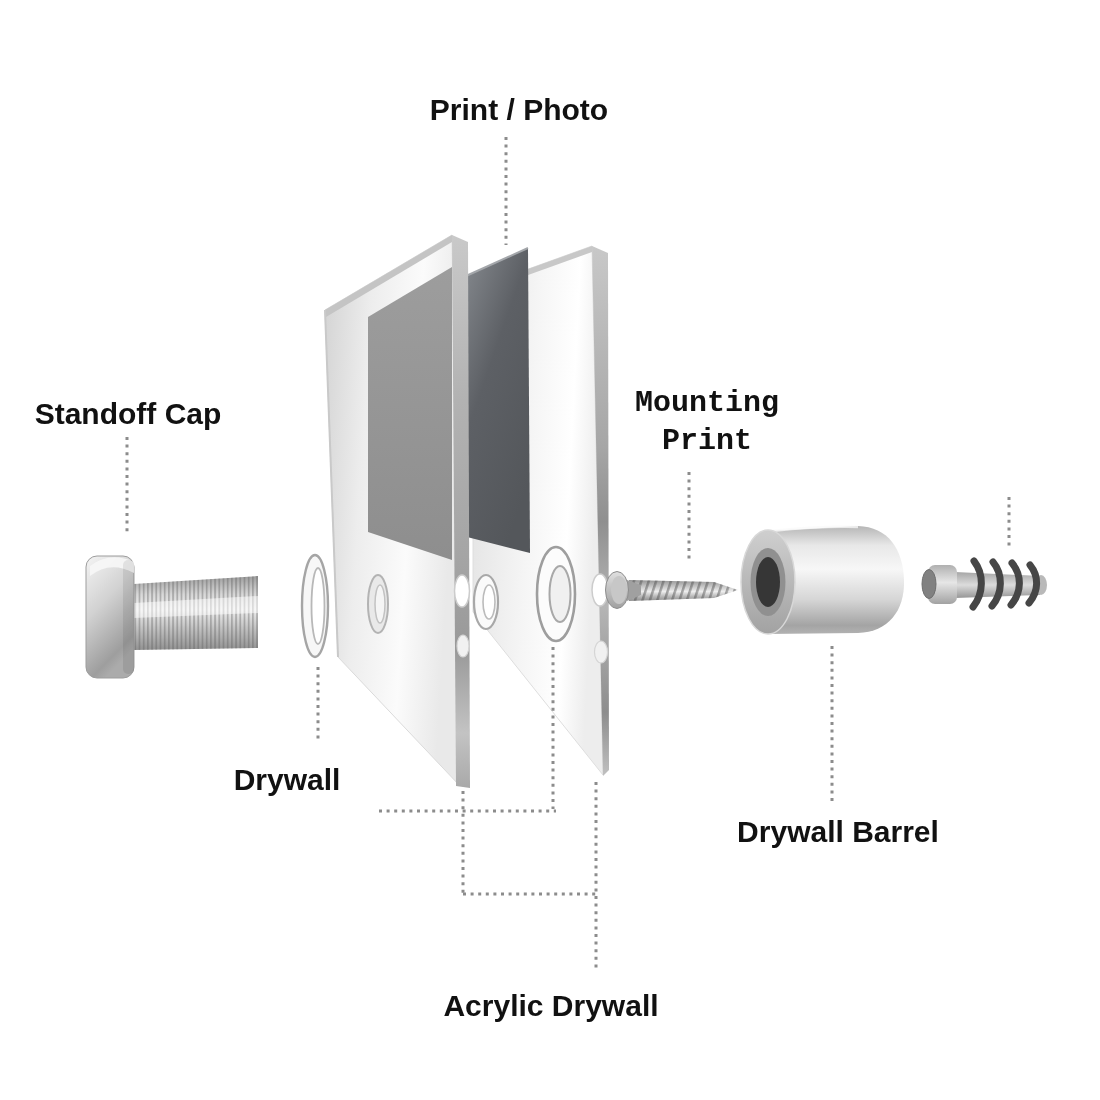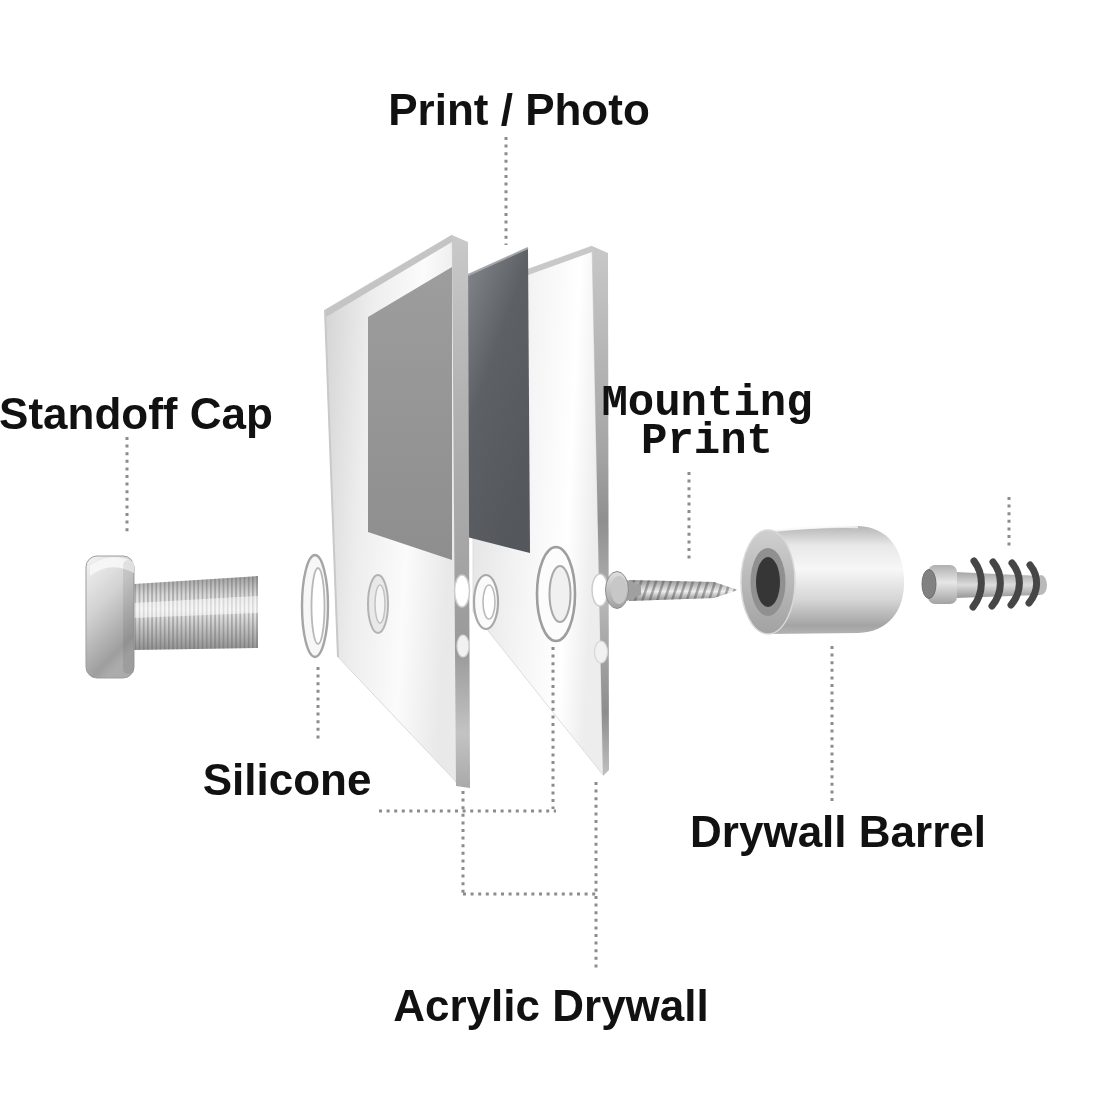--- a/index.html
+++ b/index.html
@@ -3,21 +3,21 @@
 <meta charset="utf-8">
 <style>
   html,body{margin:0;padding:0;background:#fff;}
   #stage{
     position:relative;width:1100px;height:1100px;background:#fff;overflow:hidden;
     font-family:"Liberation Sans","DejaVu Sans",sans-serif;
   }
   #art{position:absolute;left:0;top:0;}
   .lbl{
     position:absolute;transform:translateX(-50%);
-    font-weight:bold;font-size:44px;line-height:38px;color:#111;
+    font-weight:bold;font-size:30px;line-height:38px;color:#111;
     text-align:center;white-space:nowrap;letter-spacing:0px;
   }
   .lbl span{display:block;}
 </style>
 </head>
 <body>
 
 <div id="stage">
 
   <svg id="art" width="1100" height="1100" viewBox="0 0 1100 1100">
@@ -199,29 +199,29 @@
       <line x1="553" y1="647" x2="553" y2="809"></line>
       <line x1="379" y1="811" x2="556" y2="811"></line>
       <line x1="463" y1="791" x2="463" y2="895"></line>
       <line x1="463" y1="894" x2="596" y2="894"></line>
       <line x1="596" y1="782" x2="596" y2="970"></line>
     </g>
   </svg>
 
   <div class="lbl" style="left:519px;top:91px;">Print / Photo</div>
 
-  <div class="lbl" style="left:136px;top:395px;">Standoff Cap</div>
+  <div class="lbl" style="left:128px;top:395px;">Standoff Cap</div>
 
   <div class="lbl" style="left:707px;top:384px;font-family:Liberation Mono, monospace;">
     <span>Mounting</span>
     <span>Print</span>
   </div>
 
 
   <div class="lbl" style="left:287px;top:761px;">
-    <span>Silicone</span>
+    <span>Drywall</span>
   </div>
 
   <div class="lbl" style="left:838px;top:813px;">Drywall Barrel</div>
 
   <div class="lbl" style="left:551px;top:987px;">Acrylic Drywall</div>
 
 </div>
 
 </body></html>

